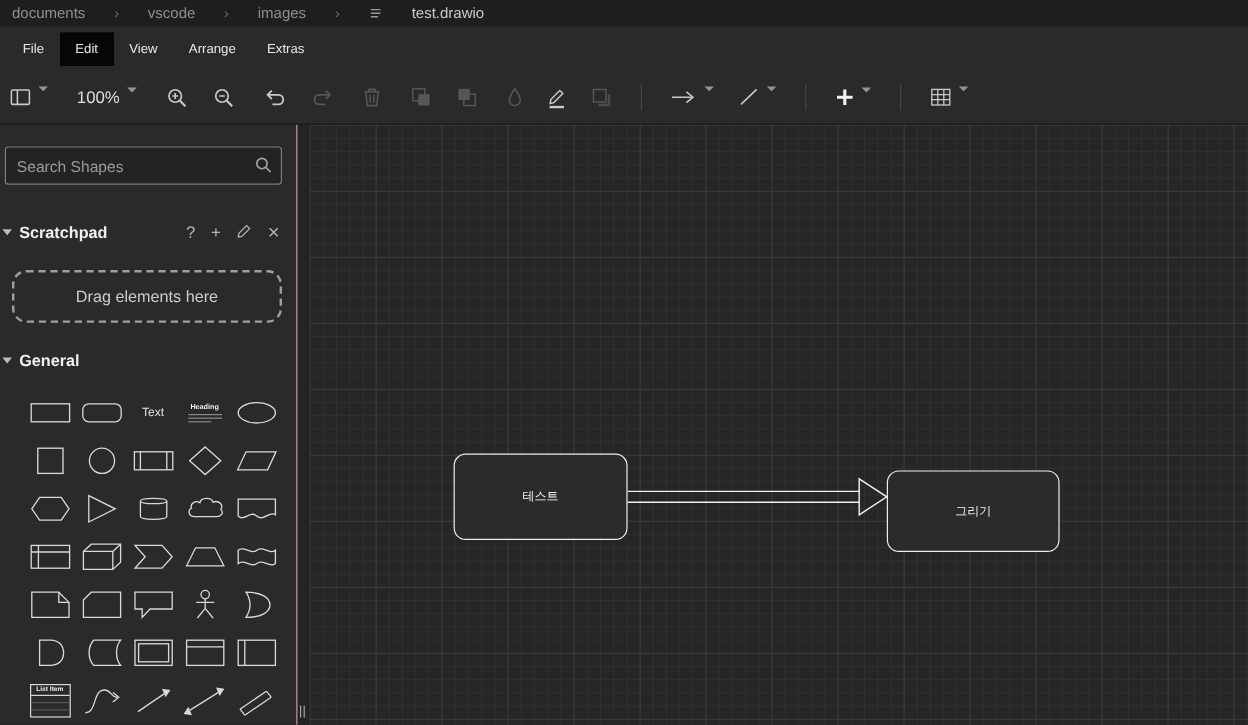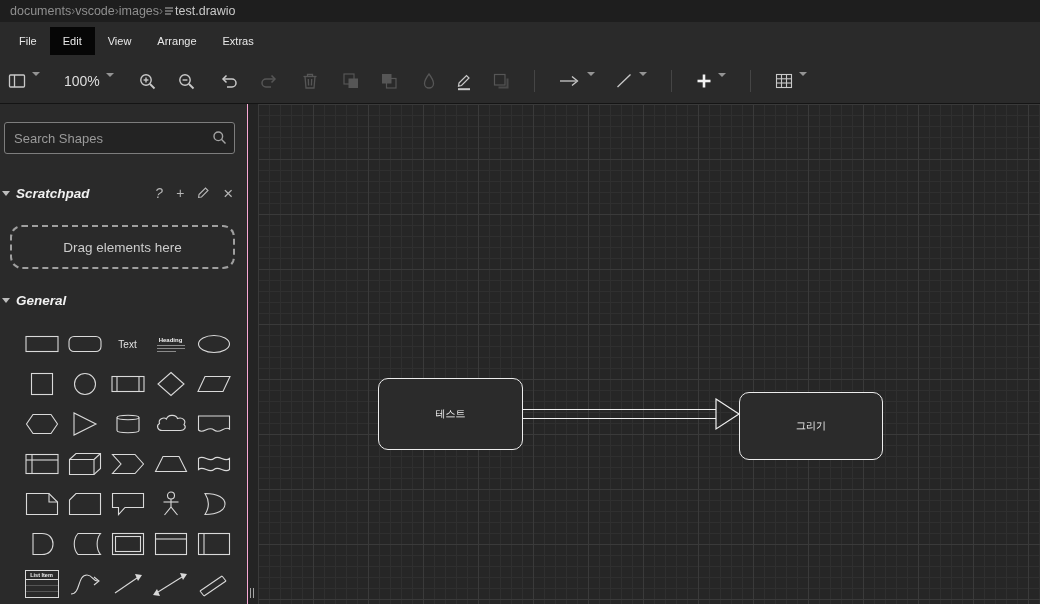--- a/index.html
+++ b/index.html
@@ -2,21 +2,21 @@
 <html><head>
 <meta charset="utf-8">
 <style>
   *{margin:0;padding:0;box-sizing:border-box;}
   html,body{width:1040px;height:604px;overflow:hidden;}
   body{background:#2a2a2a;font-family:"Liberation Sans",sans-serif;color:#ddd;}
   .app{width:1040px;height:604px;display:flex;flex-direction:column;background:#2a2a2a;}
 
   
   .breadcrumb-bar{height:22px;flex:0 0 auto;background:#1e1e1e;display:flex;align-items:center;
-    padding-left:10px;font-size:12.5px;color:#8f8f8f;gap:0;}
+    padding-left:10px;font-size:12.5px;color:#8f8f8f;gap:24px;}
   .crumb{cursor:default;}
   .crumb-sep{color:#6f6f6f;font-size:12px;}
   .breadcrumb-file{color:#c9c9c9;}
   .file-icon{color:#9a9a9a;display:flex;align-items:center;}
 
   
   .menubar{height:37px;flex:0 0 auto;display:flex;align-items:center;padding-left:6px;
     font-size:11px;color:#e8e8e8;}
   .menu-item{padding:8px 13px;cursor:default;}
   .menu-item.active{background:#060606;}
@@ -40,21 +40,21 @@
   
   .sidebar{width:248px;flex:0 0 auto;background:#2a2a2a;border-right:1px solid #f9a8d4;
     display:flex;flex-direction:column;overflow:hidden;}
   .search-row{padding:18px 12px 0 4px;}
   .search-box{position:relative;}
   .search-input{width:100%;height:32px;background:#232323;border:1px solid #7d7d7d;border-radius:3px;
     color:#ddd;font-size:13px;padding:0 28px 0 9px;outline:none;font-family:"Liberation Sans",sans-serif;}
   .search-input::placeholder{color:#9a9a9a;}
   .search-icon{position:absolute;right:8px;top:8px;color:#a3a3a3;}
   .section-header{display:flex;align-items:center;height:32px;padding:0 14px 0 2px;
-    font-weight:bold;font-size:13.5px;color:#f0f0f0;font-style:italic;}
+    font-weight:bold;font-size:13.5px;color:#f0f0f0;}
   .scratchpad-header{margin-top:24px;}
   .general-header{margin-top:16px;}
   .section-caret{width:0;height:0;border-top:5px solid #bdbdbd;border-left:4px solid transparent;
     border-right:4px solid transparent;margin-right:6px;}
   .scratchpad-tools{margin-left:auto;display:flex;align-items:center;gap:13px;color:#b5b5b5;
     font-weight:normal;font-size:14px;}
   .scratchpad-tools .tool-glyph{cursor:pointer;line-height:1;}
   .scratchpad-close{font-size:17px;}
   .drop-zone{margin:16px 12px 0 10px;height:46px;border:2px dashed #9f9f9f;border-radius:12px;
     display:flex;align-items:center;justify-content:center;color:#cccccc;font-size:13.5px;}

